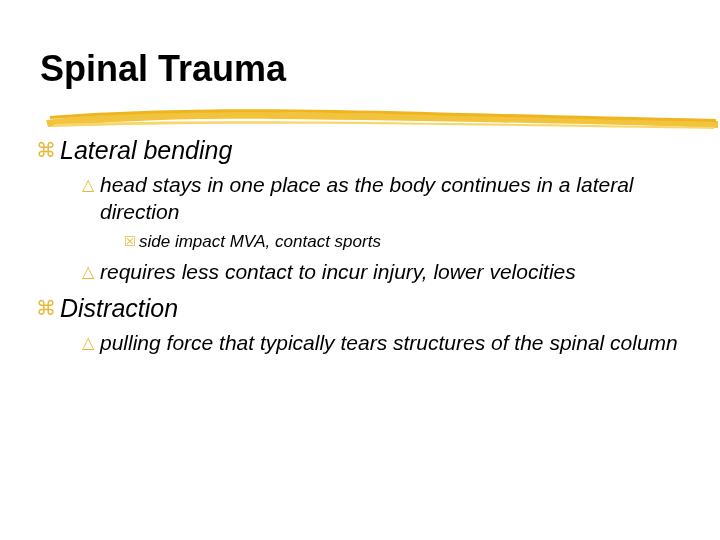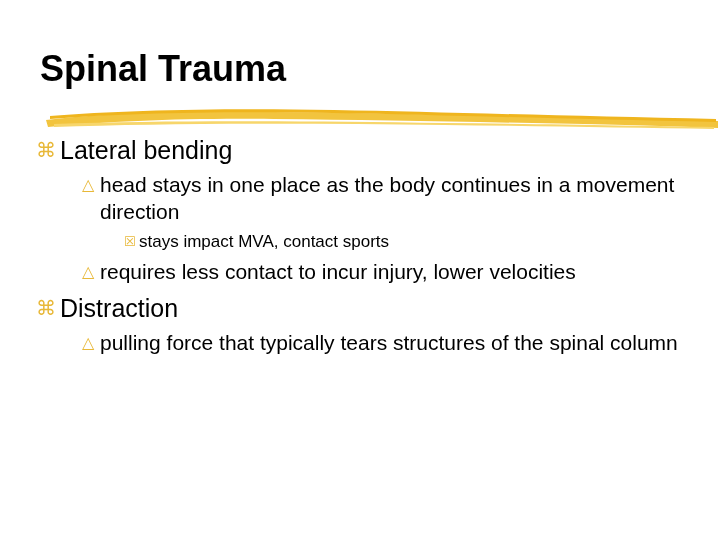--- a/index.html
+++ b/index.html
@@ -89,20 +89,21 @@
   .lvl3 .bullet {
     color: #E8B838;
     font-size: 13px;
     width: 15px;
     flex: 0 0 15px;
     line-height: 23px;
     font-family: "DejaVu Sans", sans-serif;
   }
   .txt {
     flex: 1 1 auto;
+    font-style: italic;
   }
   .spacer-sm { height: 6px; }
 </style>
 </head>
 <body>
 
 <div class="slide">
 
   <div class="title">Spinal Trauma</div>
 
@@ -116,26 +117,26 @@
 
   <div class="body">
 
     <div class="lvl1">
       <span class="bullet">⌘</span>
       <span class="txt">Lateral bending</span>
     </div>
 
     <div class="lvl2">
       <span class="bullet">△</span>
-      <span class="txt">head stays in one place as the body continues in a movement direction</span>
+      <span class="txt">head stays in one place as the body continues in a lateral direction</span>
     </div>
 
     <div class="lvl3">
       <span class="bullet">☒</span>
-      <span class="txt">stays impact MVA, contact sports</span>
+      <span class="txt">side impact MVA, contact sports</span>
     </div>
 
     <div class="lvl2">
       <span class="bullet">△</span>
       <span class="txt">requires less contact to incur injury, lower velocities</span>
     </div>
 
     <div class="spacer-sm"></div>
 
     <div class="lvl1">

